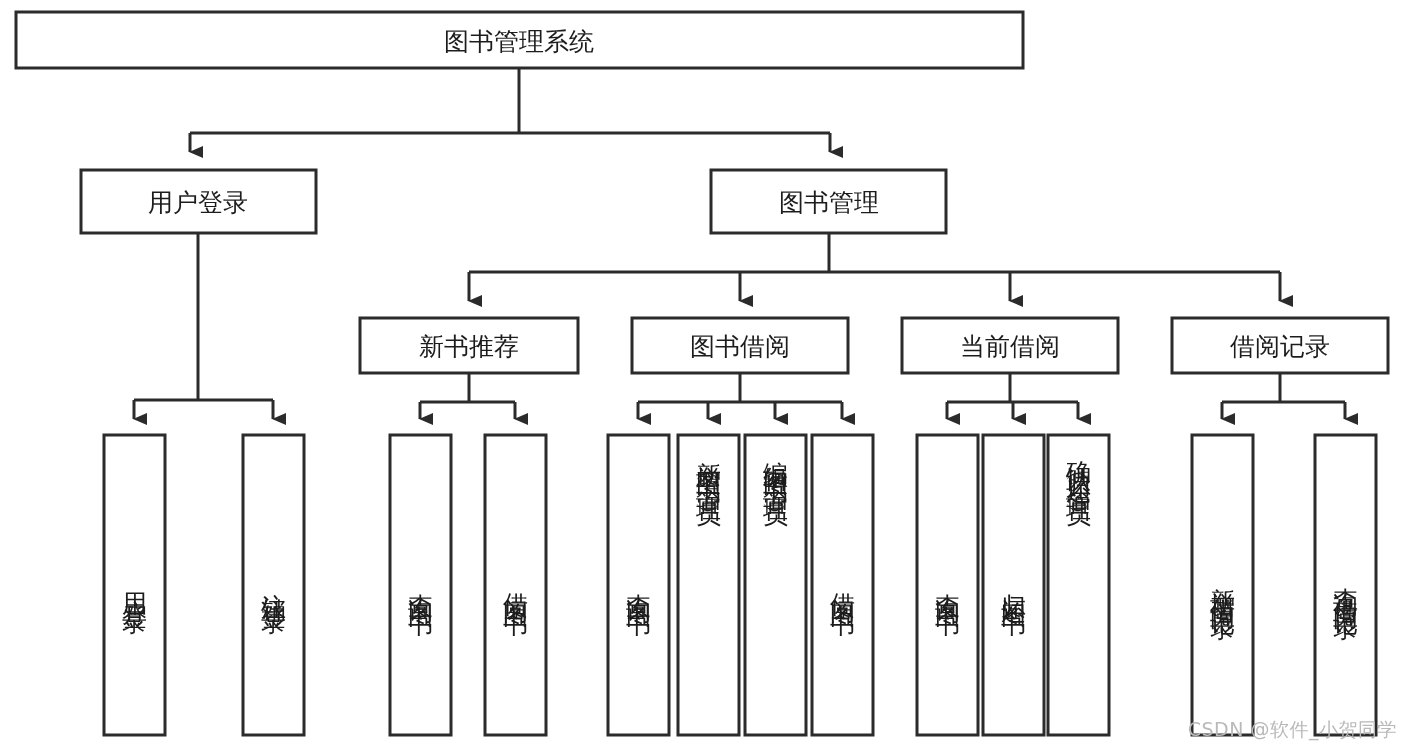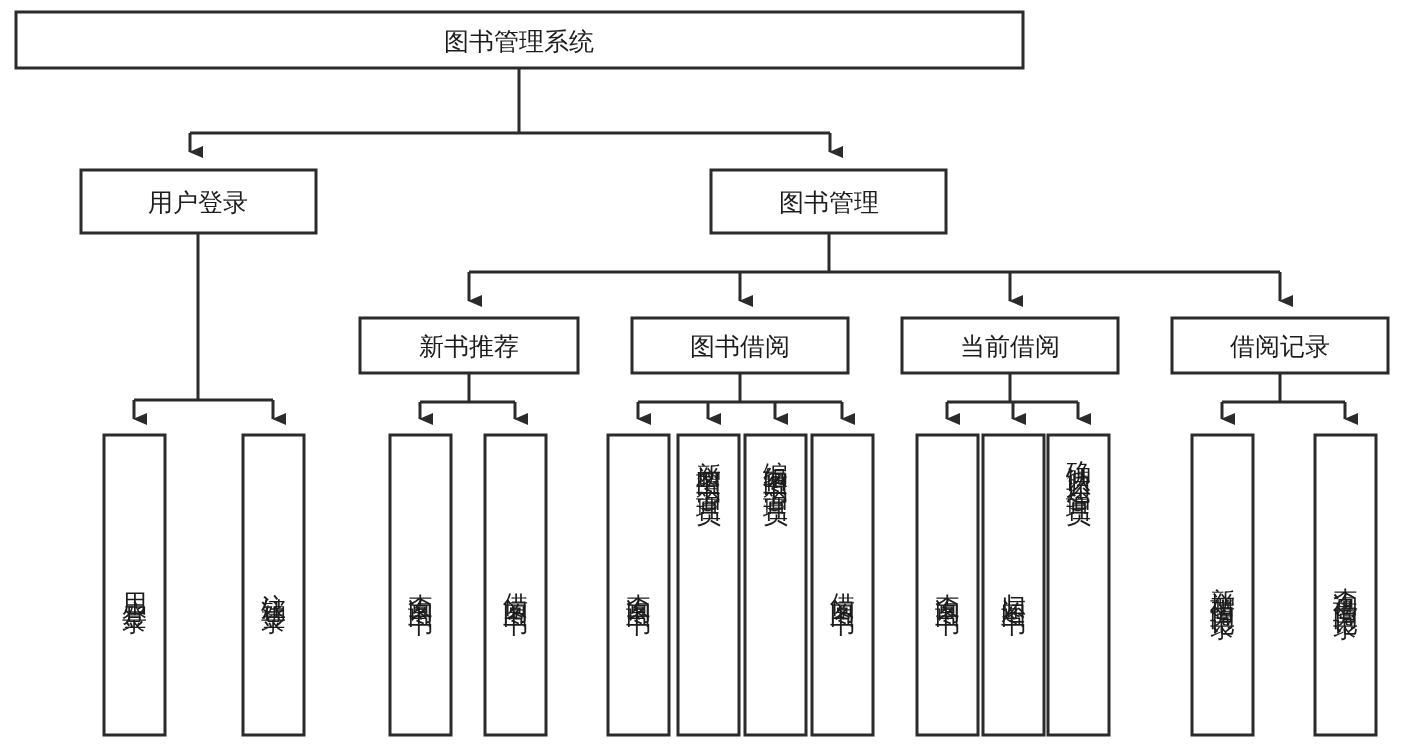--- a/index.html
+++ b/index.html
@@ -201,13 +201,14 @@
     <span class="vtext">确认归还（管理员）</span>
   </div>
 
   <div class="vtext-wrap" style="left:1192px;top:435px;width:61px;height:300px;">
     <span class="vtext">新增借阅记录</span>
   </div>
   <div class="vtext-wrap" style="left:1315px;top:435px;width:61px;height:300px;">
     <span class="vtext">查询借阅记录</span>
   </div>
 
+  <div id="watermark">CSDN @软件_小贺同学</div>
 </div>
 
 </body></html>

